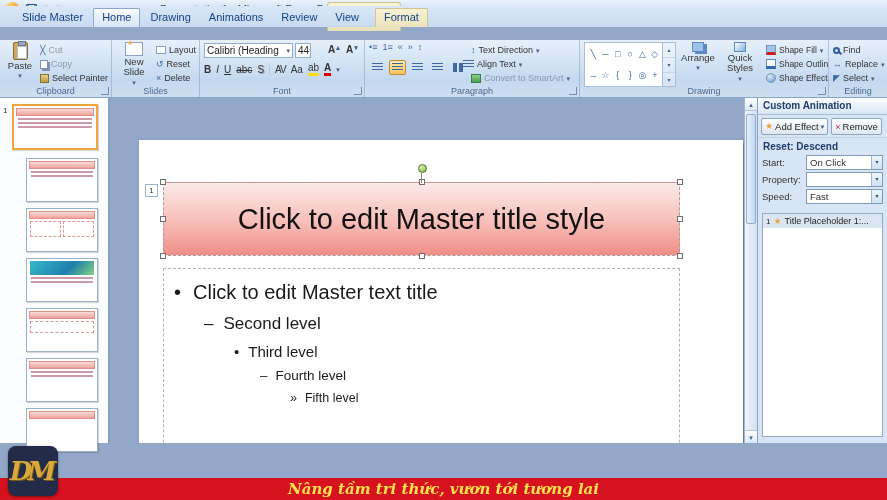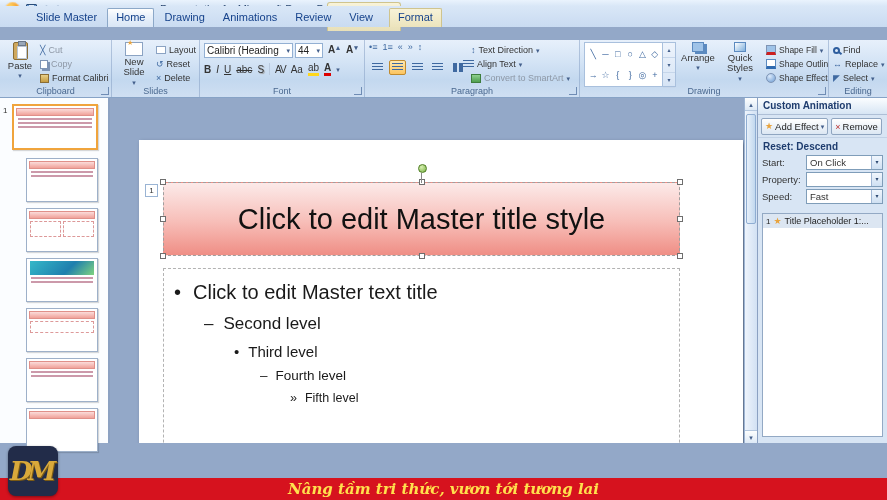--- a/index.html
+++ b/index.html
@@ -11,21 +11,21 @@
 .orb{position:absolute;left:5px;top:2px;width:15px;height:15px;border-radius:50%;background:radial-gradient(circle at 35% 30%,#ffd567,#f59a27 55%,#d96a12);box-shadow:inset 0 0 2px #fff,0 1px 2px rgba(0,0,0,.3)}
 .qat{position:absolute;left:26px;top:2px;display:flex;align-items:center;gap:4px;height:15px}
 .qsave{width:11px;height:11px;background:linear-gradient(#6f9fd8,#3a6ea5);border:1px solid #2a4d7a;border-radius:1px;position:relative}
 .qsave::after{content:"";position:absolute;left:2px;top:0;width:5px;height:4px;background:#dce9f7}
 .qglyph{font-size:11px;color:#3a5a87;line-height:1}
 .chev{font-size:7px;color:#44608c;line-height:1}
 .wintitle{position:absolute;left:160px;top:3px;font-size:11px;color:#2d4a73;white-space:nowrap}
 .ctxhdr{position:absolute;left:327px;top:2px;width:74px;height:29px;border-radius:3px 3px 0 0;background:linear-gradient(#f8f3d9,#e8e0b8);border:1px solid #cfc48e;border-bottom:none;font-size:9.5px;color:#6c6033;text-align:center;line-height:16px;white-space:nowrap}
 
 
-#tabrow{position:absolute;left:0;top:6px;right:0;height:21px;background:linear-gradient(#d9e7f7,#c9dbf1);display:flex;align-items:flex-end;padding-left:28px}
+#tabrow{position:absolute;left:0;top:6px;right:0;height:21px;background:linear-gradient(#d9e7f7,#c9dbf1);display:flex;align-items:flex-end;padding-left:14px}
 .tab{height:19px;line-height:18px;padding:0 8px;font-size:11px;color:#15428b;border-radius:2px 2px 0 0;margin-right:2px;white-space:nowrap}
 .tab.active{background:linear-gradient(#fefefe,#eaf1fa 40%,#d9e6f6);border:1px solid #8ca8c8;border-bottom:none;line-height:17px}
 .tab.ctx{background:linear-gradient(#f7f2d8,#ece4bd);border:1px solid #cfc48e;border-bottom:none;line-height:17px;margin-left:6px}
 
 
 #ribbon{position:absolute;left:0;top:40px;right:0;height:58px;background:linear-gradient(#e7f0fb,#d3e3f5 40%,#c3d8ef 70%,#cfdff2);border-bottom:1px solid #87a3c6}
 .rgroup{position:absolute;top:0;bottom:0;border-right:1px solid rgba(134,160,196,.55);overflow:hidden}
 .glabel{position:absolute;left:0;right:0;bottom:1px;text-align:center;font-size:9px;color:#4a688f}
 .dlg{position:absolute;right:2px;bottom:2px;width:8px;height:8px;border-right:1px solid #6f8cb4;border-bottom:1px solid #6f8cb4}
 .bigbtn{position:absolute;top:2px;height:46px;display:flex;flex-direction:column;align-items:center;gap:1px;font-size:9.5px;color:#333;text-align:center;line-height:1.1}
@@ -168,21 +168,21 @@
       <div class="sbtn dis" style="left:40px;top:3px">
         <span class="pico">╳</span>
         <span>Cut</span>
       </div>
       <div class="sbtn dis" style="left:40px;top:17px">
         <span class="ic-copy"></span>
         <span>Copy</span>
       </div>
       <div class="sbtn" style="left:40px;top:31px">
         <span class="ic-brush"></span>
-        <span>Format Calibri</span>
+        <span>Select Painter</span>
       </div>
       <div class="glabel">Clipboard</div>
       <div class="dlg"></div>
     </div>
 
     <div class="rgroup" style="left:112px;width:88px">
       <div class="bigbtn" style="left:3px;width:38px">
         <span class="ic-slide"></span>
         <span>New Slide</span>
         <span class="chev">▾</span>
@@ -201,21 +201,21 @@
         <span>Delete</span>
       </div>
       <div class="glabel">Slides</div>
     </div>
 
     <div class="rgroup" style="left:200px;width:165px">
       <div class="combo" style="left:4px;top:3px;width:89px">
         <span>Calibri (Heading</span>
         <span class="chev">▾</span>
       </div>
-      <div class="combo" style="left:95px;top:3px;width:28px">
+      <div class="combo" style="left:95px;top:3px;width:16px">
         <span>44</span>
         <span class="chev">▾</span>
       </div>
       <div class="fa" style="left:128px">
         <span>A</span>
         <span class="chev">▴</span>
       </div>
       <div class="fa" style="left:146px">
         <span>A</span>
         <span class="chev">▾</span>

